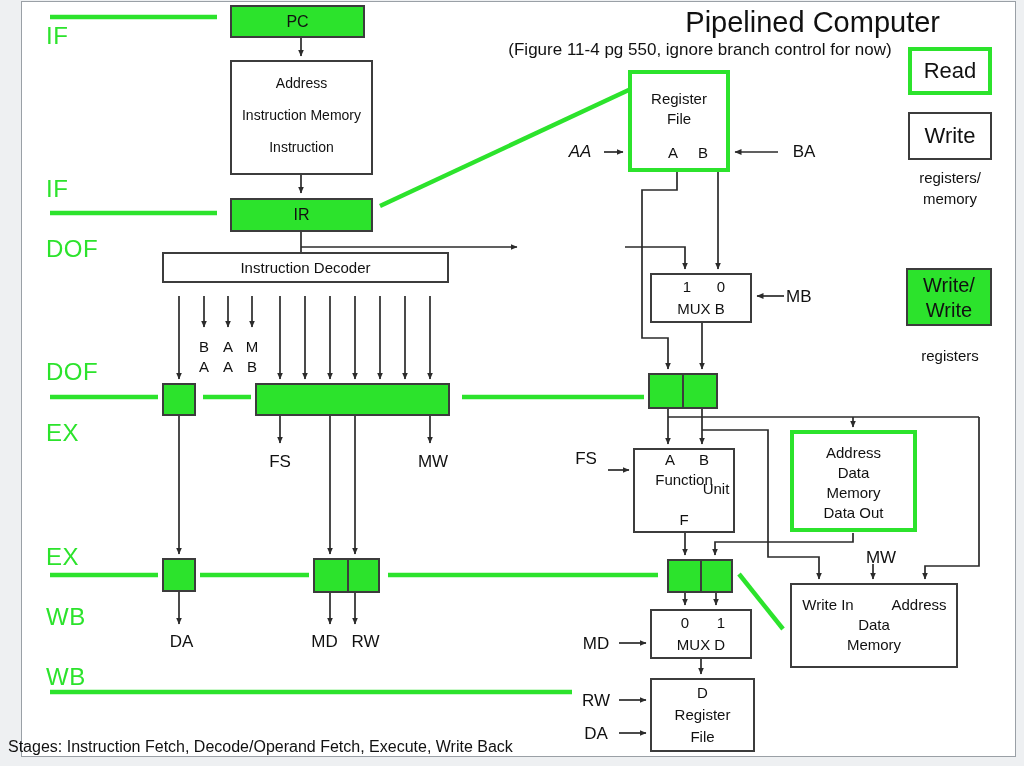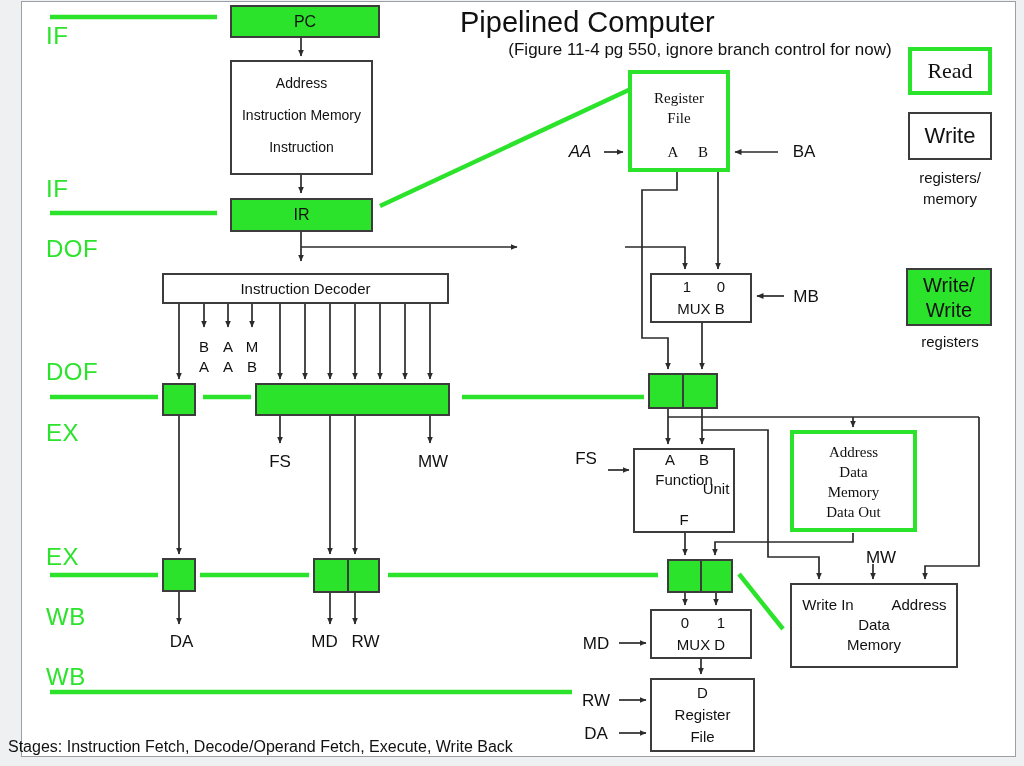--- a/index.html
+++ b/index.html
@@ -20,30 +20,30 @@
   #canvas{
     position:absolute;left:21px;top:1px;width:995px;height:756px;
     background:#ffffff;border:1px solid #9aa0a6;box-sizing:border-box;
   }
   #wires{position:absolute;left:0;top:0;width:1024px;height:766px;pointer-events:none;}
   .box{
     position:absolute;box-sizing:border-box;background:#fff;
     border:2px solid var(--border);
   }
   .greenfill{background:var(--green);}
-  .greenborder{border:4px solid var(--green);font-family:Liberation Serif, serif;}
+  .greenborder{border:4px solid var(--green);}
   .center{display:flex;align-items:center;justify-content:center;text-align:center;}
   .lbl{position:absolute;box-sizing:border-box;text-align:center;white-space:nowrap;}
   .stage{color:var(--green);font-size:24px;letter-spacing:0.5px;}
   .sig{font-size:17px;}
   .boxtext{font-size:15px;line-height:21px;}
   .smalltext{font-size:14px;}
   .reg{position:absolute;box-sizing:border-box;background:var(--green);border:2px solid var(--border);}
   .regdiv{position:absolute;top:-2px;bottom:-2px;width:2px;background:var(--border);}
-  #title{position:absolute;left:460px;top:6px;width:480px;text-align:left;font-size:29px;}
+  #title{position:absolute;left:460px;top:6px;width:480px;text-align:right;font-size:29px;}
   #subtitle{position:absolute;left:460px;top:40px;width:480px;text-align:center;font-size:17px;}
   #footer{position:absolute;left:8px;top:738px;font-size:16px;}
   .port{position:absolute;font-size:15px;text-align:center;width:16px;}
 </style>
 </head>
 <body>
 
 <div id="page">
   <div id="canvas"></div>
 
@@ -123,36 +123,36 @@
 
   <div class="lbl stage" style="left:46px;top:22px;">IF</div>
   <div class="lbl stage" style="left:46px;top:175px;">IF</div>
   <div class="lbl stage" style="left:46px;top:235px;">DOF</div>
   <div class="lbl stage" style="left:46px;top:358px;">DOF</div>
   <div class="lbl stage" style="left:46px;top:419px;">EX</div>
   <div class="lbl stage" style="left:46px;top:543px;">EX</div>
   <div class="lbl stage" style="left:46px;top:603px;">WB</div>
   <div class="lbl stage" style="left:46px;top:663px;">WB</div>
 
-  <div class="box greenfill center" style="left:230px;top:5px;width:150px;height:33px;font-size:16px;">
+  <div class="box greenfill center" style="left:230px;top:5px;width:135px;height:33px;font-size:16px;">
     <span>PC</span>
   </div>
 
   <div class="box" style="left:230px;top:60px;width:143px;height:115px;">
     <div class="lbl smalltext" style="left:0;top:13px;width:139px;">Address</div>
     <div class="lbl smalltext" style="left:0;top:45px;width:139px;">Instruction Memory</div>
     <div class="lbl smalltext" style="left:0;top:77px;width:139px;">Instruction</div>
   </div>
 
   <div class="box greenfill center" style="left:230px;top:198px;width:143px;height:34px;font-size:16px;">
     <span>IR</span>
   </div>
 
 
-  <div class="box center boxtext" style="left:162px;top:273px;width:287px;height:31px;">
+  <div class="box center boxtext" style="left:162px;top:252px;width:287px;height:31px;">
     <span>Instruction Decoder</span>
   </div>
 
   <div class="lbl boxtext" style="left:196px;top:336px;width:16px;">B</div>
   <div class="lbl boxtext" style="left:196px;top:356px;width:16px;">A</div>
   <div class="lbl boxtext" style="left:220px;top:336px;width:16px;">A</div>
   <div class="lbl boxtext" style="left:220px;top:356px;width:16px;">A</div>
   <div class="lbl boxtext" style="left:244px;top:336px;width:16px;">M</div>
   <div class="lbl boxtext" style="left:244px;top:356px;width:16px;">B</div>
 
@@ -163,21 +163,21 @@
     <div class="port" style="left:63px;top:70px;">B</div>
   </div>
   <div class="lbl sig" style="left:558px;top:142px;width:44px;font-style:italic;">AA</div>
   <div class="lbl sig" style="left:782px;top:142px;width:44px;">BA</div>
 
   <div class="box" style="left:650px;top:273px;width:102px;height:50px;">
     <div class="port" style="left:27px;top:3px;">1</div>
     <div class="port" style="left:61px;top:3px;">0</div>
     <div class="lbl boxtext" style="left:0;top:23px;width:98px;">MUX B</div>
   </div>
-  <div class="lbl sig" style="left:786px;top:287px;width:40px;text-align:center;">MB</div>
+  <div class="lbl sig" style="left:786px;top:287px;width:40px;text-align:left;">MB</div>
 
   <div class="reg" style="left:162px;top:383px;width:34px;height:33px;"></div>
   <div class="reg" style="left:255px;top:383px;width:195px;height:33px;"></div>
   <div class="reg" style="left:648px;top:373px;width:70px;height:36px;">
     <div class="regdiv" style="left:32px;"></div>
   </div>
 
   <div class="lbl sig" style="left:257px;top:452px;width:46px;">FS</div>
   <div class="lbl sig" style="left:409px;top:452px;width:48px;">MW</div>
 
@@ -238,16 +238,16 @@
   </div>
   <div class="box center" style="left:908px;top:112px;width:84px;height:48px;font-size:22px;">
     <span>Write</span>
   </div>
   <div class="lbl boxtext" style="left:900px;top:167px;width:100px;">registers/</div>
   <div class="lbl boxtext" style="left:900px;top:188px;width:100px;">memory</div>
   <div class="box greenfill" style="left:906px;top:268px;width:86px;height:58px;">
     <div class="lbl" style="left:0;top:4px;width:82px;font-size:20px;">Write/</div>
     <div class="lbl" style="left:0;top:29px;width:82px;font-size:20px;">Write</div>
   </div>
-  <div class="lbl boxtext" style="left:900px;top:331px;width:100px;">registers</div>
+  <div class="lbl boxtext" style="left:900px;top:345px;width:100px;">registers</div>
 
   <div id="footer">Stages: Instruction Fetch, Decode/Operand Fetch, Execute, Write Back</div>
 </div>
 
 </body></html>

